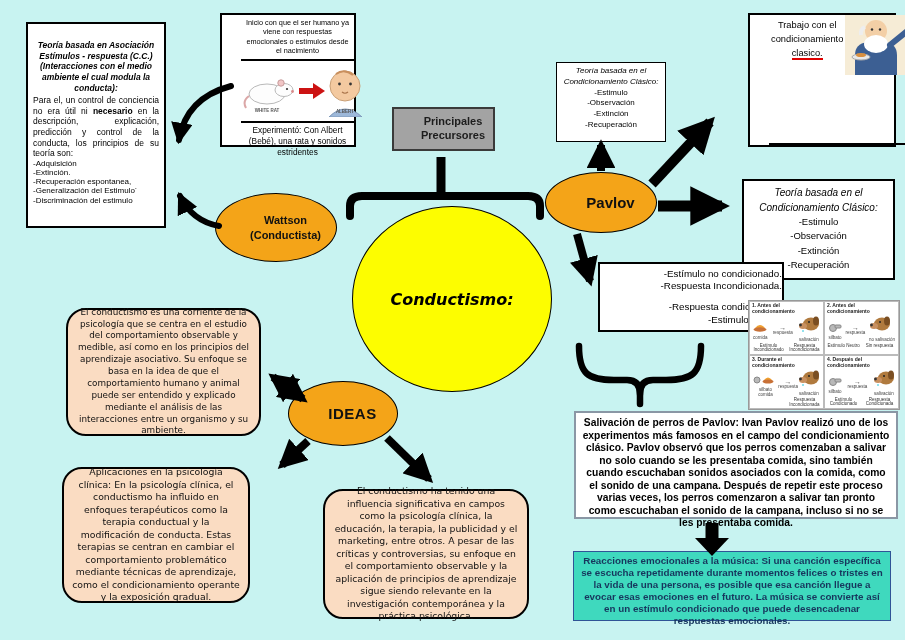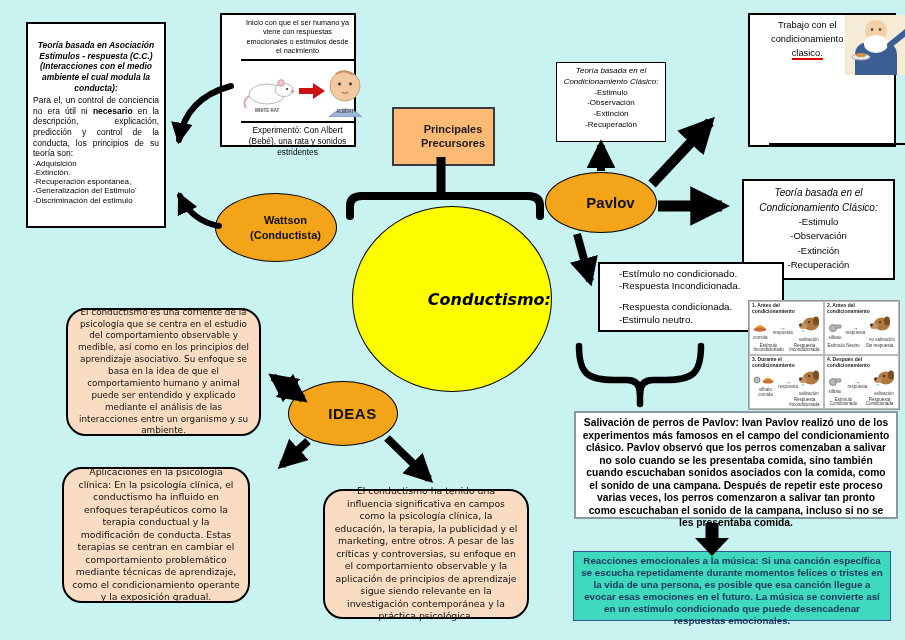--- a/index.html
+++ b/index.html
@@ -16,42 +16,42 @@
   #left-theory{left:26px;top:22px;width:140px;height:206px;padding:16px 5px;font-size:8.5px;line-height:1.25;}
   #left-theory .tt{font-weight:bold;font-style:italic;text-align:center;}
   #left-theory .bd{margin-top:2px;text-align:justify;}
   #left-theory .it{font-size:8px;line-height:1.15;}
   
   #albert{left:220px;top:13px;width:136px;height:134px;display:flex;flex-direction:column;}
   #albert .hd{border-bottom:2px solid #000;font-size:7.3px;text-align:center;padding:3px 4px;line-height:1.3;}
   #albert .img{flex:1;background:#fff;border-bottom:2px solid #000;}
   #albert .ft{font-size:8.3px;text-align:center;padding:2px 3px;line-height:1.35;}
   
-  #precursores{left:392px;top:107px;width:103px;height:59px;background:#fdba74;border:2px solid #3a3a3a;display:flex;align-items:center;justify-content:center;font-weight:bold;font-size:11px;color:#1d1d1d;text-align:center;line-height:1.25;}
+  #precursores{left:392px;top:107px;width:103px;height:44px;background:#a3a3a3;border:2px solid #3a3a3a;display:flex;align-items:center;justify-content:center;font-weight:bold;font-size:11px;color:#1d1d1d;text-align:center;line-height:1.25;}
   
   #top-teoria{left:556px;top:46px;width:110px;height:80px;border-width:1.5px;padding:3px 2px;font-size:8px;line-height:1.35;}
   #top-teoria .tt{font-style:italic;}
   
   #pavlov-work{left:748px;top:13px;width:148px;height:134px;display:flex;}
   #pavlov-work .hd{border-bottom:2px solid #000;font-size:9.3px;text-align:center;padding:4px 2px;line-height:1.5;}
   #pavlov-work .hd .mis{border-bottom:2px solid #e00000;}
   #pavlov-work .img{flex:1;border-bottom:2px solid #000;}
   #pavlov-work .ft{font-size:9px;text-align:center;padding:3px 2px;line-height:1.5;}
   
   #right-teoria{left:742px;top:163px;width:153px;height:101px;border-width:2.5px;padding:4px 2px;font-size:9.5px;line-height:1.5;}
   #right-teoria .tt{font-style:italic;font-size:10px;}
   
   #wattson{left:215px;top:193px;width:122px;height:69px;font-size:11px;line-height:1.3;}
   #pavlov{left:545px;top:172px;width:112px;height:61px;font-size:15px;}
   #ideas{left:288px;top:381px;width:110px;height:65px;font-size:15px;letter-spacing:.5px;}
-  #conductismo{left:352px;top:206px;width:200px;height:186px;background:#fdfd00;border:1.6px solid #000;border-radius:50%;display:flex;flex-direction:column;align-items:flex-end;justify-content:center;text-align:center;z-index:3;font-family:"DejaVu Sans",sans-serif;}
+  #conductismo{left:352px;top:206px;width:200px;height:186px;background:#fdfd00;border:1.6px solid #000;border-radius:50%;display:flex;flex-direction:column;align-items:center;justify-content:center;text-align:center;z-index:3;font-family:"DejaVu Sans",sans-serif;}
   #conductismo .tt{font-weight:bold;font-style:italic;font-size:16px;}
   #conductismo .bd{font-size:11.5px;width:150px;line-height:1.5;margin-top:3px;}
   
-  #estimulo{left:598px;top:262px;width:186px;height:70px;border-width:2px;font-size:9.8px;text-align:left;padding-top:4px;line-height:1.25;}
+  #estimulo{left:598px;top:262px;width:186px;height:70px;border-width:2px;font-size:9.8px;text-align:right;padding-top:4px;line-height:1.25;}
   #estimulo .sp{height:9px;}
   
   #dog-panels{left:748px;top:300px;width:152px;height:110px;background:#fff;border:1px solid #999;display:grid;grid-template-columns:1fr 1fr;grid-template-rows:1fr 1fr;z-index:2;}
   .dp{border:0.5px solid #bbb;overflow:hidden;position:relative;padding:1px 2px;}
   .dp-cap{font-size:5px;font-weight:bold;color:#222;line-height:1.1;}
   .dp-scene{display:flex;align-items:center;justify-content:space-between;margin-top:2px;padding:0 1px;}
   .dp-lbl{font-size:4.5px;color:#444;text-align:center;line-height:1;}
   .dp-arr{font-size:7px;color:#555;text-align:center;line-height:1;}
   .dp-foot{display:flex;justify-content:space-between;margin-top:1px;}
   .dp-foot span{font-size:4.5px;color:#333;width:48%;text-align:center;line-height:1.05;}

